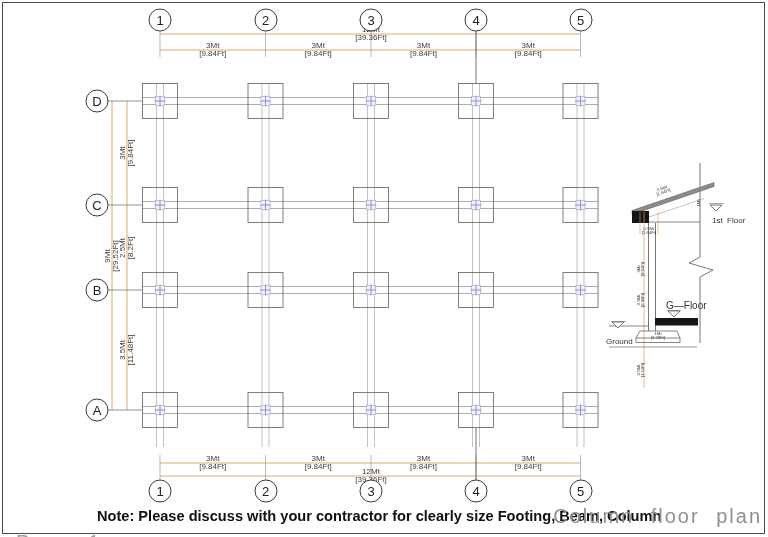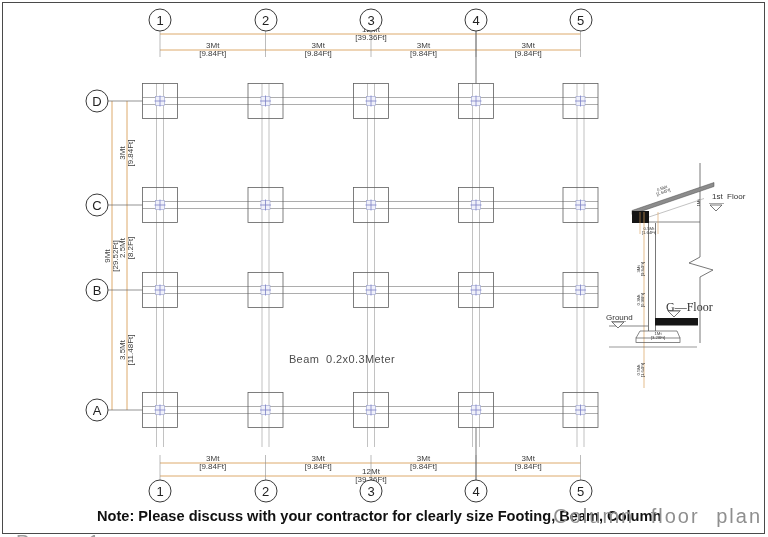--- a/index.html
+++ b/index.html
@@ -23,22 +23,22 @@
   .tiny{font-size:4.3px;line-height:4.8px;text-align:center;transform:translate(-50%,-50%);}
   .tiny.rot{transform:translate(-50%,-50%) rotate(-90deg);}
   .tiny.slope{transform:translate(-50%,-50%) rotate(-19deg);}
   #legend{
     position:absolute;left:342px;top:314px;transform:translateX(-50%);
     text-align:center;font-size:11px;line-height:18px;color:#4d4d4d;letter-spacing:.4px;white-space:pre;
   }
   #footer-page{position:absolute;left:16px;top:531px;font-size:20px;letter-spacing:4px;color:#9c9c9c;text-align:right;}
   #footer-note{position:absolute;left:97px;top:508px;font-size:14.6px;color:#111;font-weight:bold;}
   #footer-title{position:absolute;right:6px;top:505px;font-size:20px;letter-spacing:2px;word-spacing:9px;color:#8f8f8f;margin-left:40px;}
-  .sec8{font-size:8px;color:#333;}
-  .sec75{font-size:12px;color:#333;font-family:Liberation Serif, serif;}
+  .sec8{font-size:8px;color:#333;margin-top:24px;}
+  .sec75{font-size:10px;color:#333;}
 </style>
 </head>
 <body>
 
 <div id="sheet">
   <svg id="linework" width="768" height="537">
       <rect x="2.5" y="2.5" width="762" height="531" fill="none" stroke="#4a4a4a" stroke-width="1"></rect>
       <line x1="160" y1="34" x2="580.5" y2="34" stroke="#d9a05c" stroke-width="0.9"></line>
       <line x1="160" y1="50" x2="580.5" y2="50" stroke="#d9a05c" stroke-width="0.9"></line>
       <line x1="160" y1="463" x2="580.5" y2="463" stroke="#d9a05c" stroke-width="0.9"></line>
@@ -193,21 +193,20 @@
   <div class="dim2" style="left:371px;top:476px;">
     <div>12Mt</div>
       <div>[39.36Ft]</div>
   </div>
   <div class="dim2 rot" style="left:112px;top:256px;">
     <div>9Mt</div>
       <div>[29.52Ft]</div>
   </div>
 
   <div id="legend">
-    <div>Beam  0.2x0.3Meter</div>
   </div>
 
   <div class="lbl sec8" style="left:712px;top:192px;">1st  Floor</div>
   <div class="lbl sec75" style="left:666px;top:300px;">G—Floor</div>
   <div class="lbl sec8" style="left:606px;top:313px;text-align:right;">Ground</div>
 
   <div class="lbl tiny slope" style="left:663px;top:191px;">
     <div>0.5Mt</div><div>[1.64Ft]</div>
   </div>
   <div class="lbl tiny rot" style="left:699px;top:203px;">1Mt</div>

